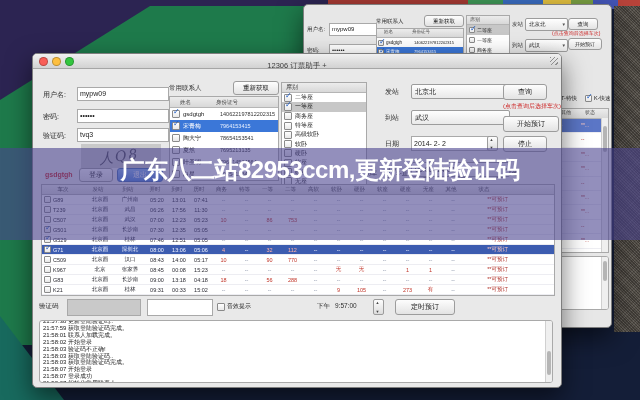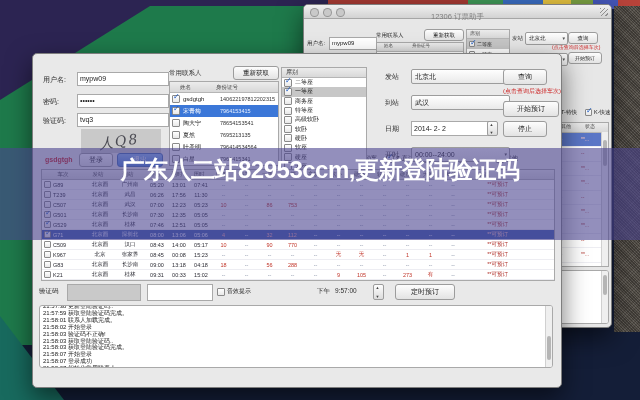--- a/index.html
+++ b/index.html
@@ -97,29 +97,20 @@
 
 <div id="screen">
 
   <div class="wp" id="wp-green"></div>
   <div class="wp" id="wp-indigo"></div>
   <div class="wp" id="wp-stripe"></div>
   <div class="wp" id="wp-granite"></div>
   <div class="wp" id="wp-teal"></div>
 
   <div class="window" id="winA" style="left:303px;top:4px;width:307px;height:322px;z-index:1;">
-    <div class="titlebar">
-      <div class="lights">
-        <span class="light" style="background:#c9c9c9;"></span>
-        <span class="light" style="background:#c9c9c9;"></span>
-        <span class="light" style="background:#c9c9c9;"></span>
-      </div>
-      <span class="wt" style="color:#7d7d7d;">12306 订票助手</span>
-      <span class="grip"></span>
-    </div>
     <div style="position:relative;width:100%;height:308px;">
       <span class="lbl" style="left:3px;top:21px;font-size:5.5px;">用户名:</span>
       <span class="input" style="left:25px;top:18px;width:42px;height:11px;font-size:6px;">mypw09</span>
       <span class="lbl" style="left:3px;top:42px;font-size:5.5px;">密码:</span>
       <span class="input" style="left:25px;top:39px;width:42px;height:11px;font-size:6px;">••••••</span>
 
       <span class="lbl" style="left:72px;top:13px;font-size:5.5px;">常用联系人</span>
       <span class="btn" style="left:120px;top:10px;width:38px;height:10px;font-size:5.5px;line-height:10px;">重新获取</span>
       <div class="panel" style="left:72px;top:23px;width:86px;height:28px;">
         <div class="phead" style="height:8px;font-size:4.5px;">
@@ -256,20 +247,29 @@
 
       <div class="panel" style="left:4px;top:251px;width:299px;height:52px;border-radius:3px;">
         <div class="scroll" style="right:0;top:0;width:6px;height:52px;">
           <span class="thumb" style="top:4px;height:20px;"></span>
         </div>
       </div>
     </div>
   </div>
 
   <div class="window" id="winB" style="left:32px;top:53px;width:528px;height:333px;z-index:2;background:#e9e9e9;">
+    <div class="titlebar" style="height:14px;">
+      <div class="lights">
+        <span class="light" style="background:#f95e57;"></span>
+        <span class="light" style="background:#fdbf3f;"></span>
+        <span class="light" style="background:#33c63f;"></span>
+      </div>
+      <span class="wt" style="line-height:14px;">12306 订票助手 +</span>
+      <span class="grip"></span>
+    </div>
     <div style="position:relative;width:100%;height:318px;">
 
       <span class="lbl" style="left:10px;top:21px;">用户名:</span>
       <span class="input" style="left:44px;top:18px;width:86px;height:12px;line-height:12px;">mypw09</span>
       <span class="lbl" style="left:10px;top:43px;">密码:</span>
       <span class="input" style="left:44px;top:40px;width:86px;height:12px;line-height:12px;">••••••</span>
       <span class="lbl" style="left:10px;top:62px;">验证码:</span>
       <span class="input" style="left:44px;top:59px;width:86px;height:12px;line-height:12px;">tvq3</span>
       <div style="position:absolute;left:48px;top:75px;width:80px;height:24px;background:#c9c9c9;">
         <span class="glyphs" style="left:18px;top:4px;">人Q8</span>

